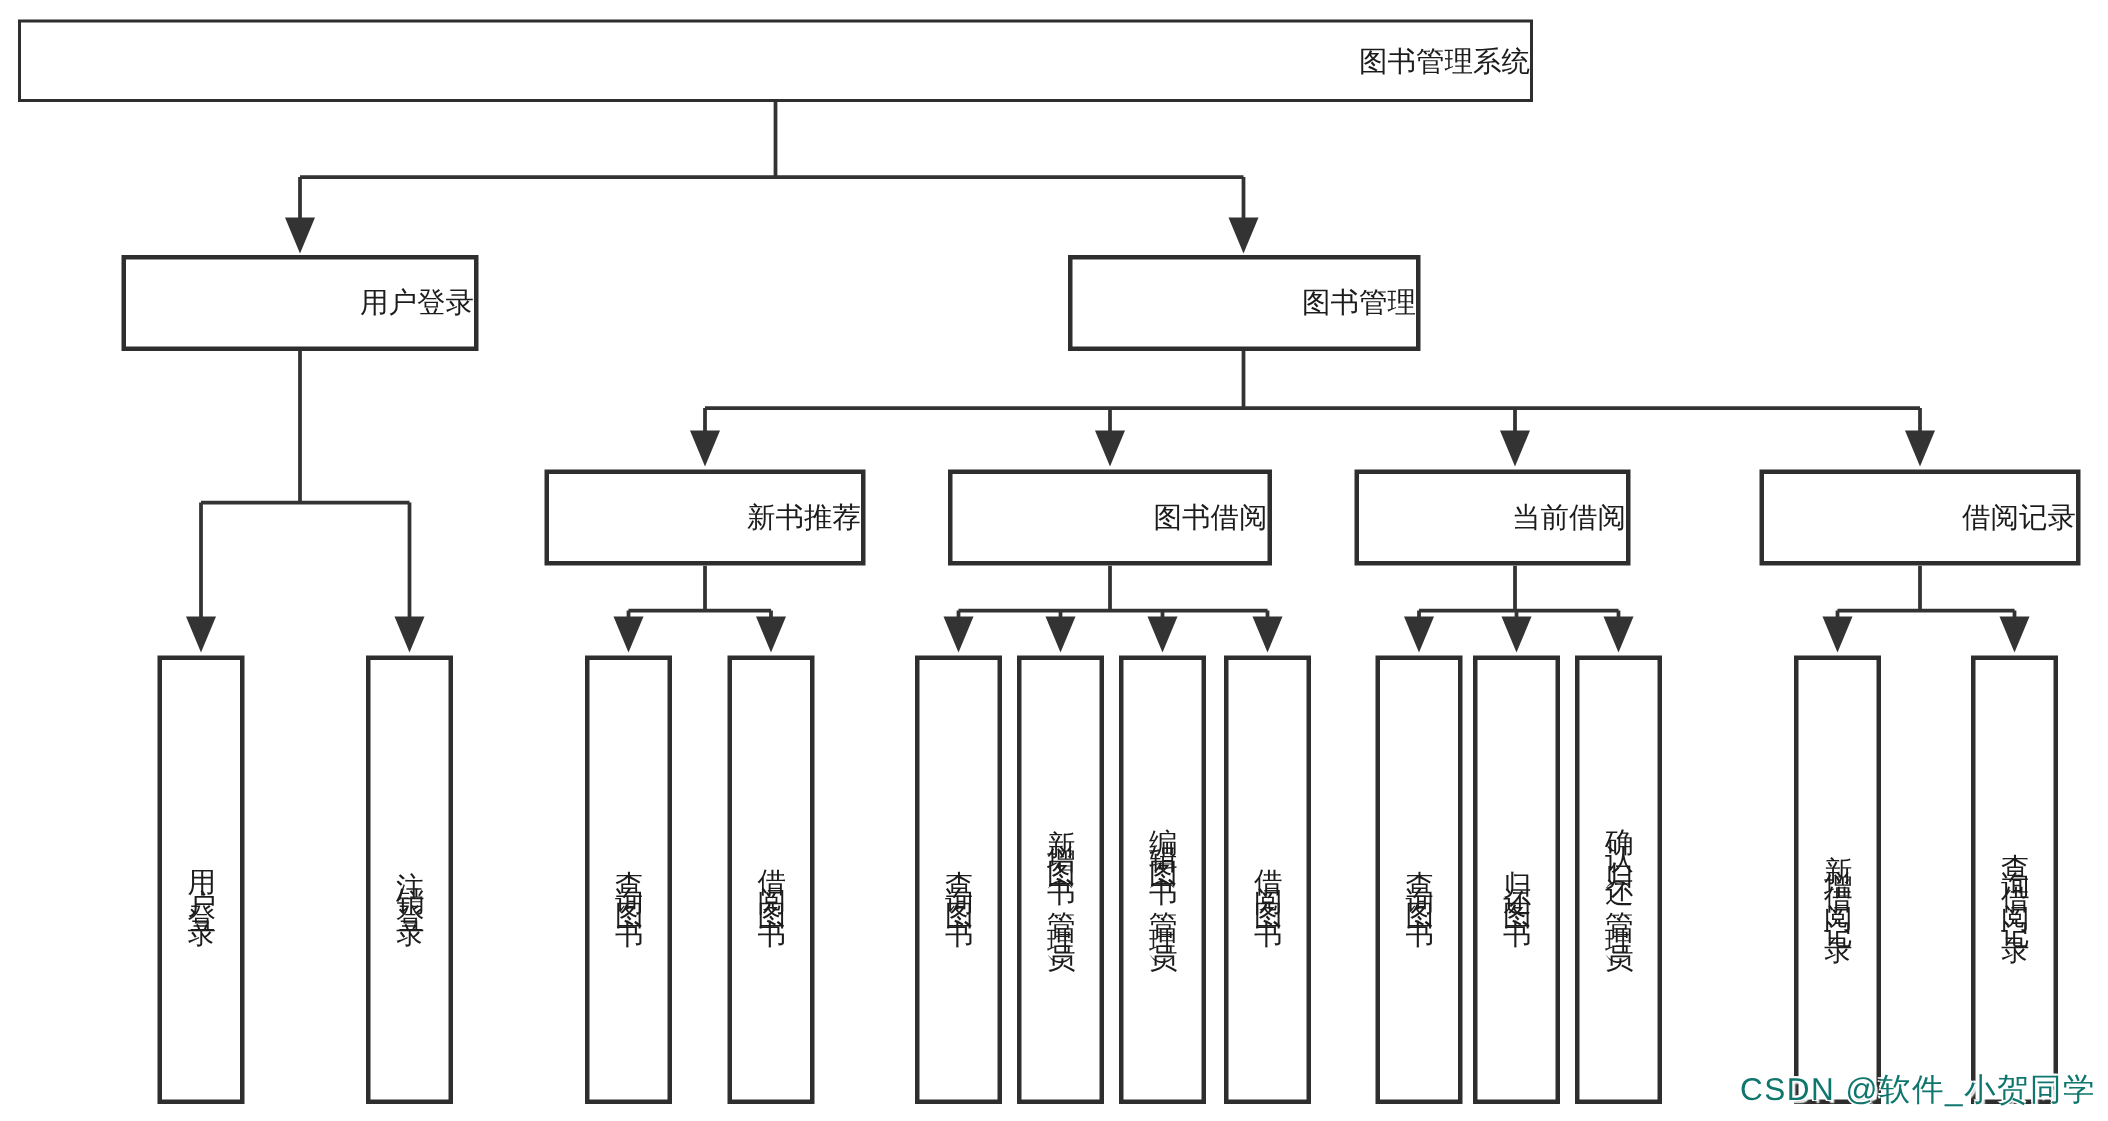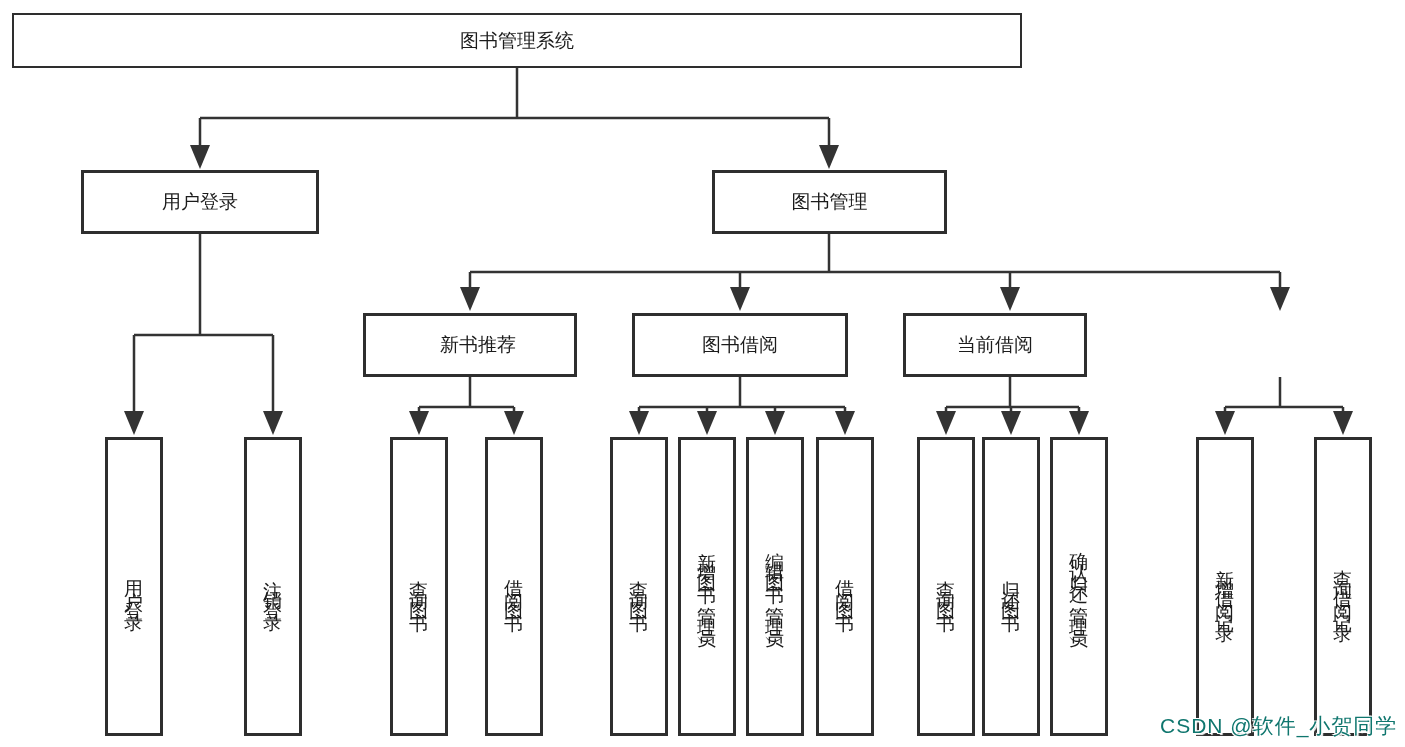--- a/index.html
+++ b/index.html
@@ -28,21 +28,21 @@
     background: #ffffff;
     display: flex;
     align-items: center;
     justify-content: center;
     font-size: 19px;
     color: #1c1c1c;
     z-index: 2;
   }
   .node.root { border-width: 2px; }
   
-  .hbox { white-space: nowrap; }
+  .hbox { white-space: nowrap; justify-content: flex-end; }
   
   .vbox .label {
     writing-mode: vertical-rl;
     text-orientation: mixed;
     letter-spacing: 11px;
     line-height: 1;
     white-space: nowrap;
   }
   .watermark {
     position: absolute;
@@ -124,20 +124,23 @@
 
   <div class="node hbox" style="left:363px; top:313px; width:214px; height:64px;padding-left:16px;">
     <span class="label">新书推荐</span>
   </div>
   <div class="node hbox" style="left:632px; top:313px; width:216px; height:64px;">
     <span class="label">图书借阅</span>
   </div>
   <div class="node hbox" style="left:903px; top:313px; width:184px; height:64px;">
     <span class="label">当前借阅</span>
   </div>
+  <div class="node hbox" style="left:1173px; top:313px; width:214px; height:64px;">
+    <span class="label">借阅记录</span>
+  </div>
 
   <div class="node vbox" style="left:105px; top:437px; width:58px; height:299px;">
     <span class="label">用户登录</span>
   </div>
   <div class="node vbox" style="left:244px; top:437px; width:58px; height:299px;">
     <span class="label">注销登录</span>
   </div>
 
   <div class="node vbox" style="left:390px; top:437px; width:58px; height:299px;">
     <span class="label">查询图书</span>

